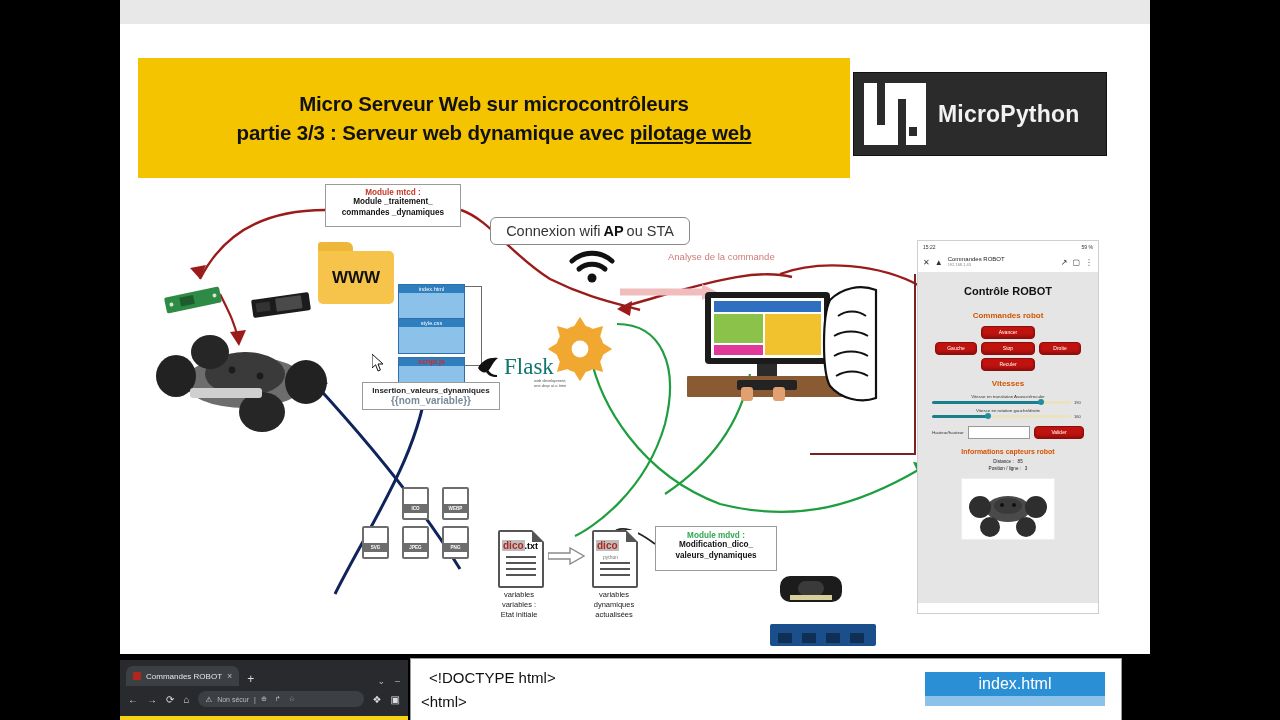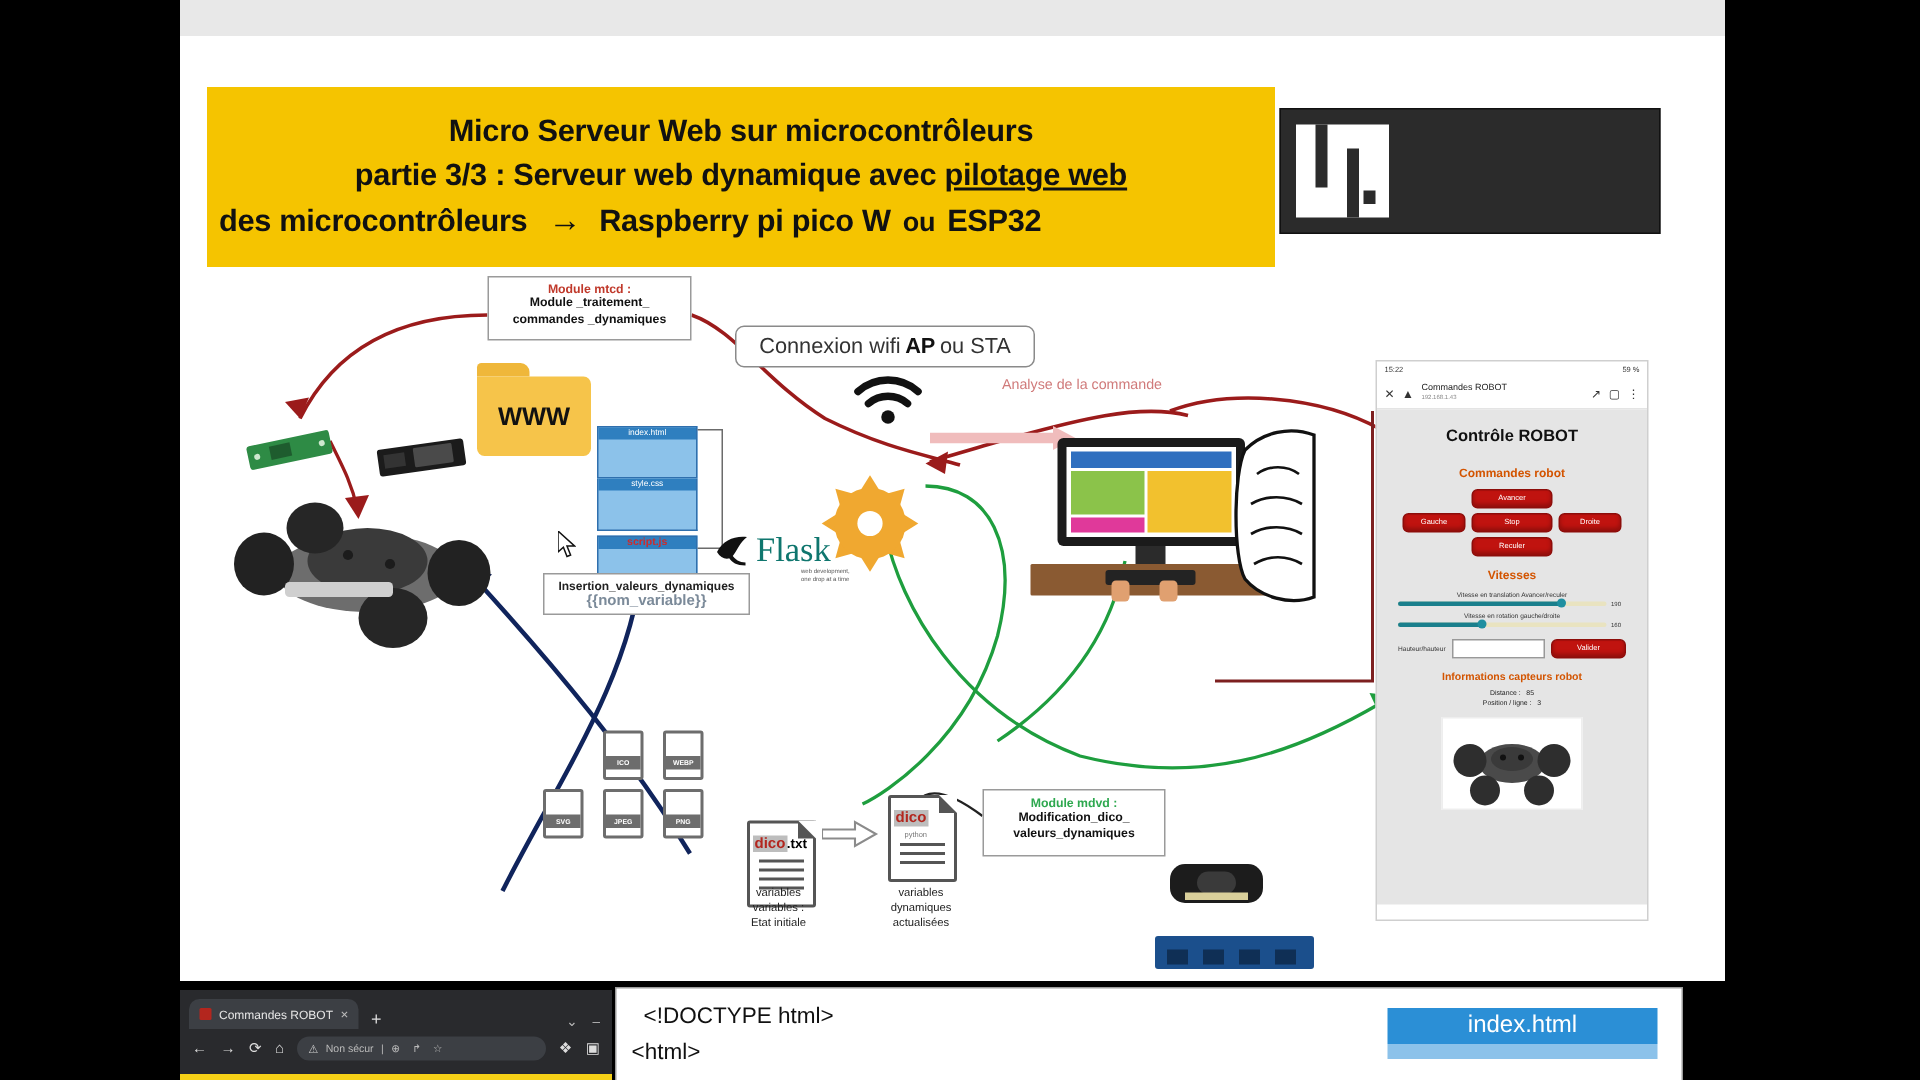--- a/index.html
+++ b/index.html
@@ -233,31 +233,29 @@
       <path d="M535,520 C515,505 500,500 492,510" stroke="#222" stroke-width="1.6" fill="none"></path>
 
       <path d="M795,250 L795,430 L690,430" stroke="#7d2020" stroke-width="2" fill="none"></path>
     </svg>
 
     <div class="title-banner">
       <div class="title-line t-l1">Micro Serveur Web sur microcontrôleurs</div>
       <div class="title-line t-l2">
         <span>partie 3/3 : Serveur web dynamique avec </span><span class="u">pilotage web</span>
       </div>
-      <div class="title-line t-l3">
-        <span>des microcontrôleurs</span><span class="arrow-g">→</span><span>Raspberry pi pico W</span><span class="thin" style="padding:0 8px;">ou</span><span>ESP32</span>
-      </div>
     </div>
 
     <div class="mplogo">
       <div class="mpmark">
         <i class="b1"></i>
           <i class="b2"></i>
           <i class="dot"></i>
       </div>
+      <div class="mptext">MicroPython</div>
     </div>
 
     <div class="abox" id="mtcd-box">
       <div class="hd">Module mtcd :</div>
       <div class="ln">Module _traitement_</div>
       <div class="ln">commandes _dynamiques</div>
     </div>
 
     <div class="wifi-pill">
       <span>Connexion wifi </span>
@@ -459,21 +457,21 @@
     </div>
     <div class="ficon" style="left:282px;top:502px;">
       <div class="sh"></div>
         <div class="lb">JPEG</div>
     </div>
     <div class="ficon" style="left:322px;top:502px;">
       <div class="sh"></div>
         <div class="lb">PNG</div>
     </div>
 
-    <div class="doc" style="left:378px;top:506px;margin-top:17px;">
+    <div class="doc" style="left:378px;top:506px;">
       <div class="doctag">
         <em>dico</em><span style="font-size:9px;">.txt</span>
       </div>
       <div class="lines">
           <i></i>
           <i></i>
           <i></i>
           <i></i>
         </div>
     </div>

